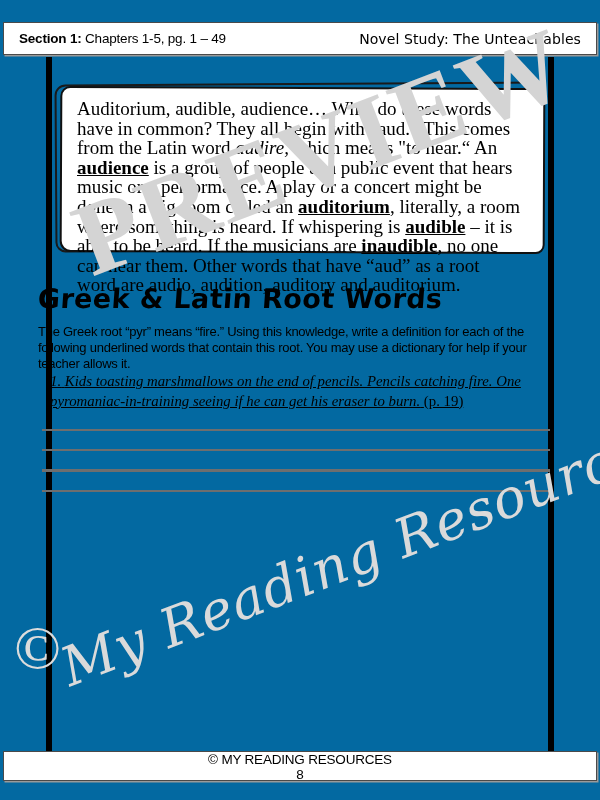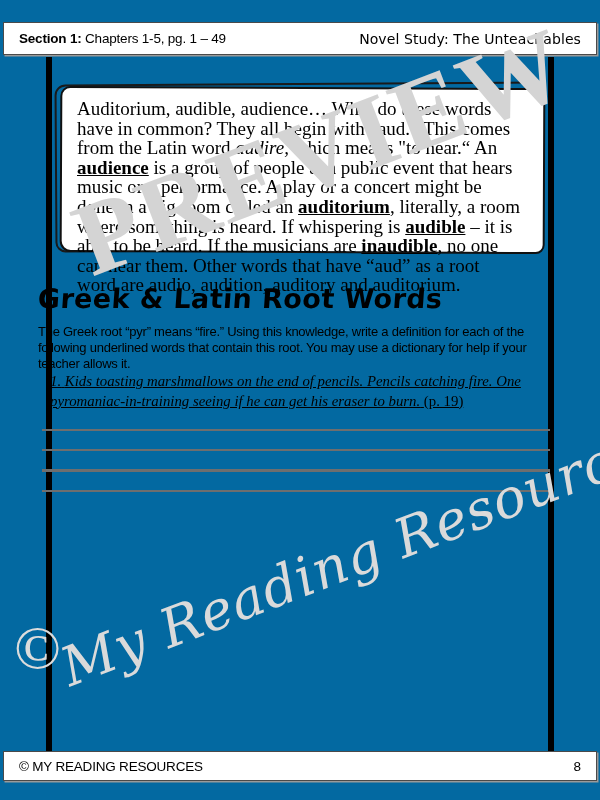--- a/index.html
+++ b/index.html
@@ -165,20 +165,21 @@
     top: 751px;
     width: 594px;
     height: 30px;
     border: 1.5px solid #4a4a4a;
     background: #ffffff;
     box-shadow: 1.5px 1.5px 0 #9a9a9a;
     display: flex;
     align-items: center;
     justify-content: space-between;
     padding: 0 15px;
+    flex-direction: column;
   }
   .footer-left {
     font-family: "Liberation Sans", sans-serif;
     font-size: 13.5px;
     letter-spacing: -0.2px;
     color: #000;
   }
   .footer-right {
     font-family: "Liberation Sans", sans-serif;
     font-size: 13.5px;

